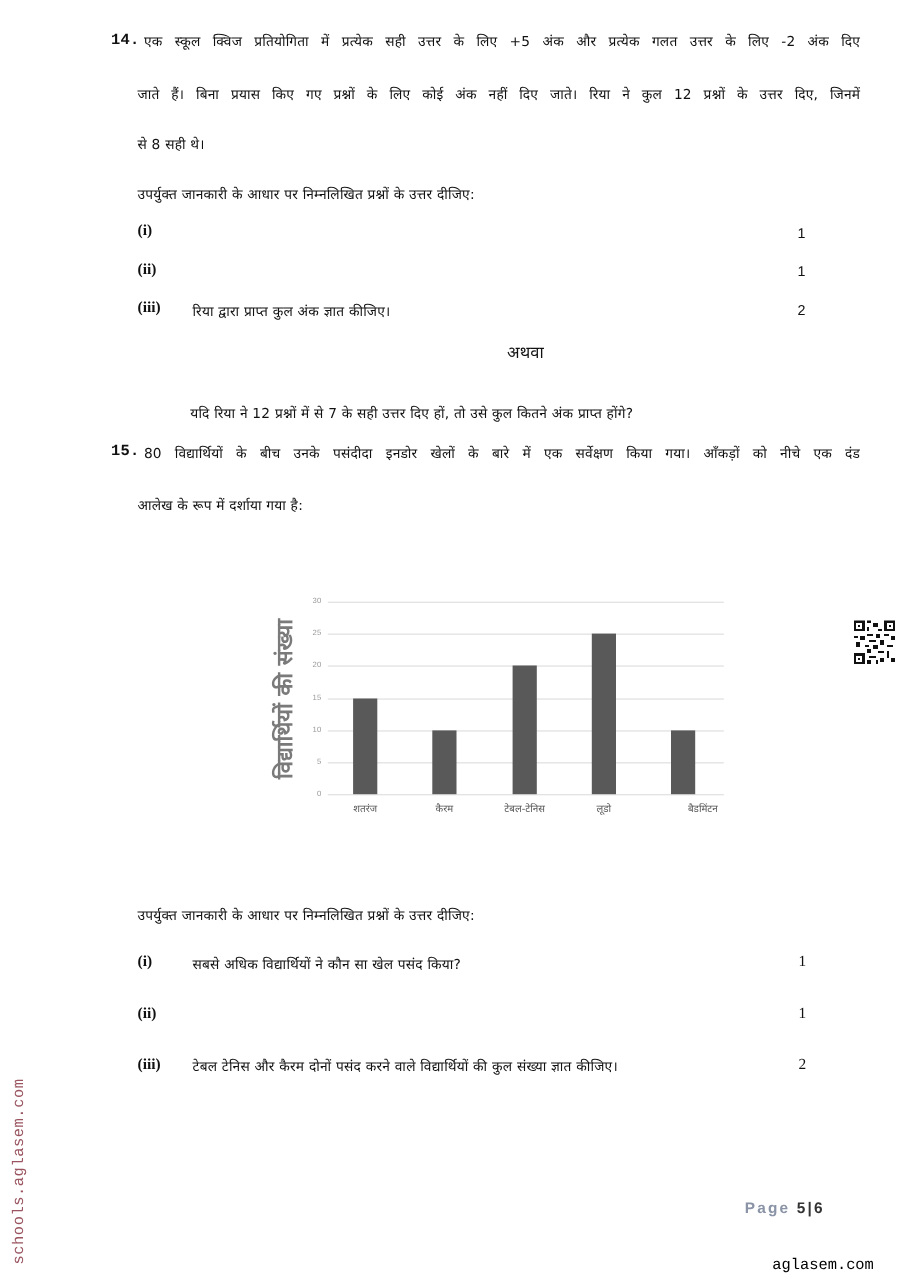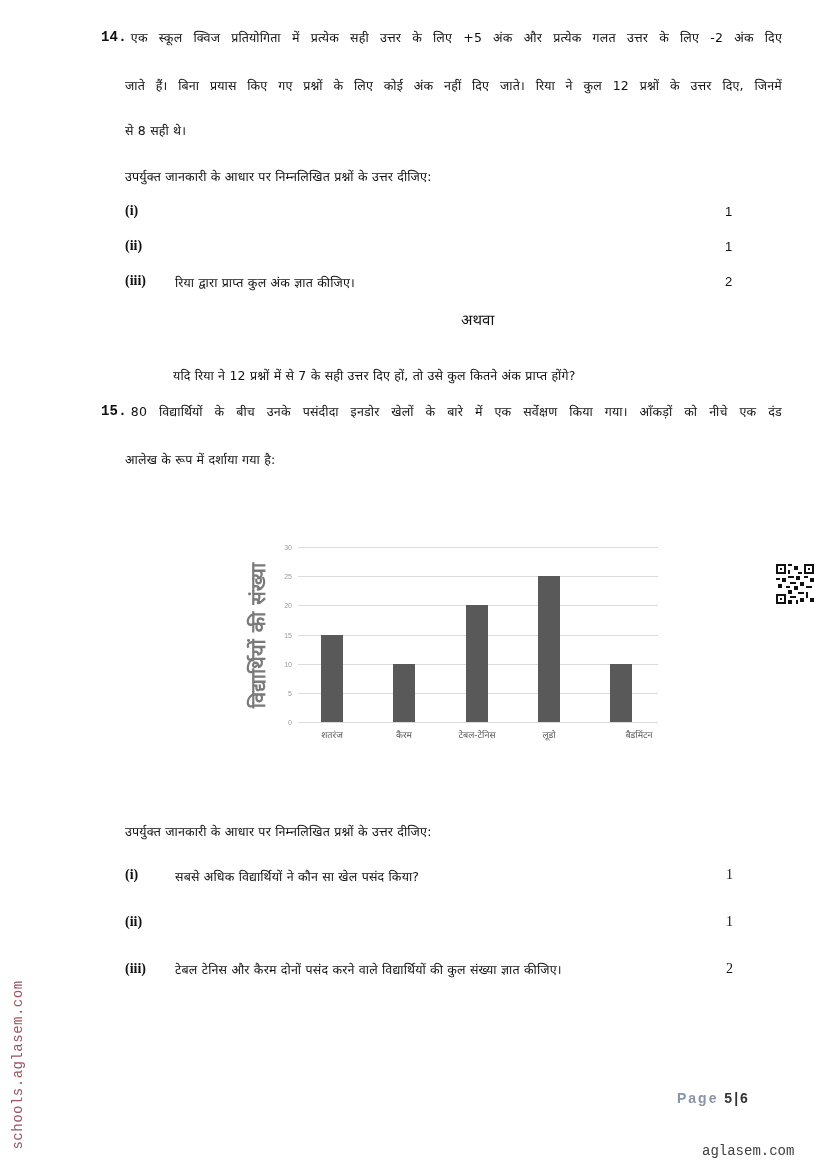--- a/index.html
+++ b/index.html
@@ -38,21 +38,21 @@
   .pagefoot { left: 677px; top: 1070px; font-family: "Liberation Sans", sans-serif; font-size: 14px; letter-spacing: 2px; color: #8a94a6; font-weight: bold; margin-top: 20px; }
   .pagefoot b { color: #333; }
   .watermark-side {
     left: 8px; top: 970px; width: 20px; height: 190px;
     display: flex; align-items: center; justify-content: center;
   }
   .watermark-side span {
     transform: rotate(-90deg); white-space: nowrap; font-family: "Liberation Mono", monospace;
     font-size: 14px; color: #9a5560; letter-spacing: 0.5px;
   }
-  .watermark-bottom { left: 702px; top: 1143px; font-family: "Liberation Mono", monospace; font-size: 14px; color: #404040; }
+  .watermark-bottom { left: 702px; top: 1143px; font-family: "Liberation Mono", monospace; font-size: 14px; color: #000000; }
 </style>
 </head>
 <body>
 
 <div class="abs line" style="left:101px; top:29px; width:681px; display:flex; gap:4px;">
   <span class="qnum">14.</span>
   <span class="justify" style="flex:1;">एक स्कूल क्विज प्रतियोगिता में प्रत्येक सही उत्तर के लिए +5 अंक और प्रत्येक गलत उत्तर के लिए -2 अंक दिए</span>
 </div>
 <div class="abs line justify" style="left:125px; top:77px; width:657px;">जाते हैं। बिना प्रयास किए गए प्रश्नों के लिए कोई अंक नहीं दिए जाते। रिया ने कुल 12 प्रश्नों के उत्तर दिए, जिनमें</div>
 <div class="abs line" style="left:125px; top:122px;">से 8 सही थे।</div>

